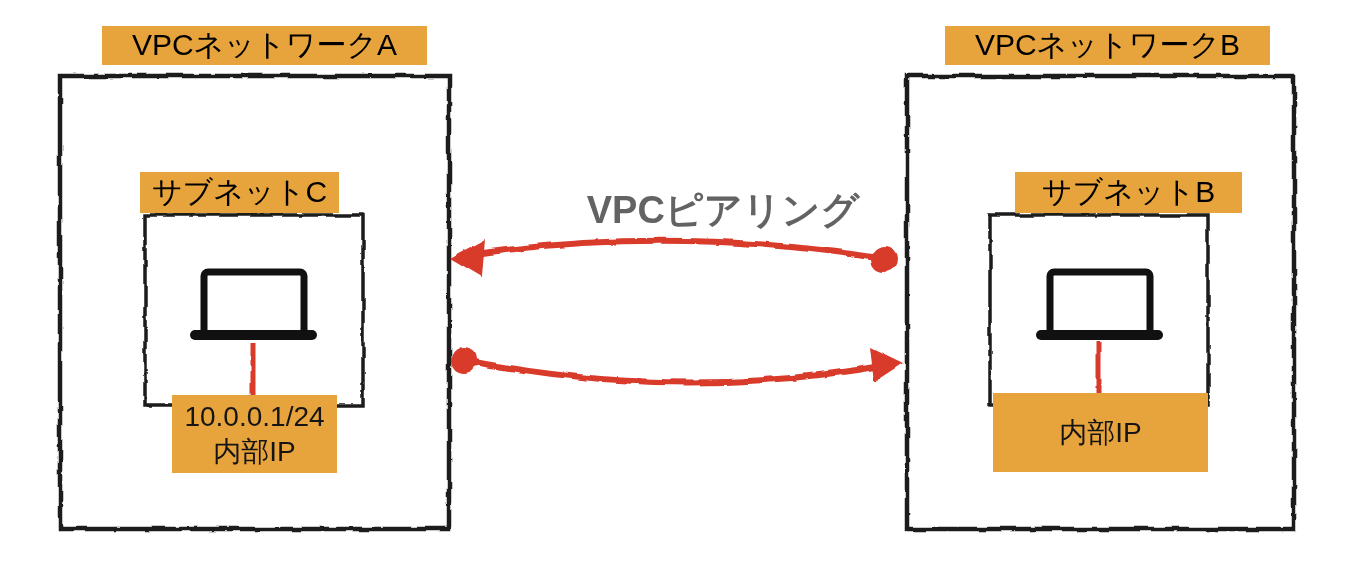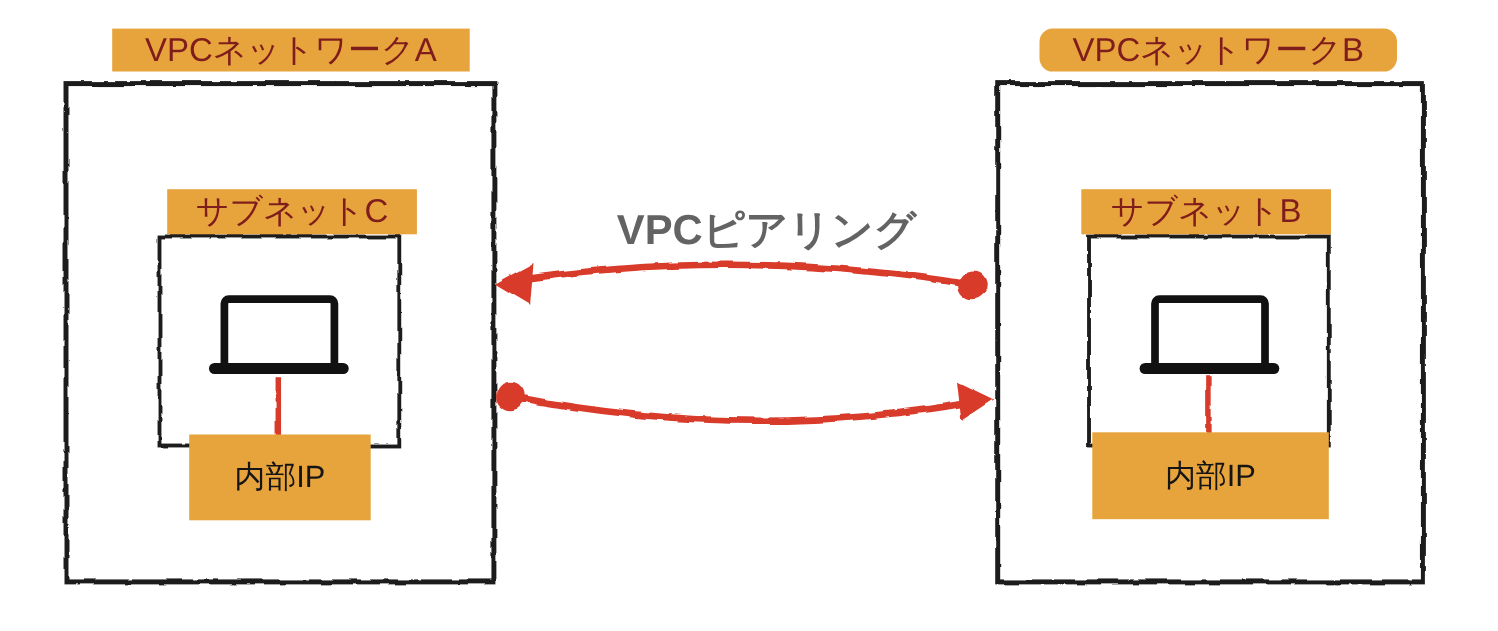--- a/index.html
+++ b/index.html
@@ -23,31 +23,31 @@
   svg.shapes {
     position: absolute;
     left: 0;
     top: 0;
     z-index: 1;
   }
   .hl {
     position: absolute;
     z-index: 2;
     background: #E8A43C;
-    color: #7f1d1d;
+    color: #000000;
     display: flex;
     align-items: center;
     justify-content: center;
     box-sizing: border-box;
     white-space: nowrap;
   }
   .vpc-a-label   { left: 102px; top: 26px;  width: 325px; height: 39px; font-size: 30px; }
-  .vpc-b-label   { left: 945px; top: 26px;  width: 325px; height: 39px; font-size: 30px; border-radius: 12px; }
-  .subnet-c-label{ left: 140px; top: 172px; width: 227px; height: 41px; font-size: 30px; margin-left: 12px; }
-  .subnet-b-label{ left: 983px; top: 172px; width: 227px; height: 41px; font-size: 30px; }
+  .vpc-b-label   { left: 945px; top: 26px;  width: 325px; height: 39px; font-size: 30px; }
+  .subnet-c-label{ left: 140px; top: 172px; width: 199px; height: 41px; font-size: 30px; }
+  .subnet-b-label{ left: 1015px; top: 172px; width: 227px; height: 41px; font-size: 30px; }
   .ip-label {
     position: absolute;
     z-index: 2;
     background: #E8A43C;
     color: #151515;
     display: flex;
     flex-direction: column;
     align-items: center;
     justify-content: center;
     box-sizing: border-box;
@@ -58,21 +58,21 @@
   .ip-cidr { font-size: 28px; line-height: 36px; }
   .ip-type { font-size: 28px; line-height: 34px; }
   .conn-text {
     position: absolute;
     z-index: 2;
     color: #636363;
     font-weight: 700;
     text-align: center;
     white-space: nowrap;
   }
-  .conn-top    { left: 537px; top: 189px; width: 320px; font-size: 38px; line-height: 42px; }
+  .conn-top    { left: 563px; top: 189px; width: 320px; font-size: 38px; line-height: 42px; }
   .conn-bottom { left: 600px; top: 282px; width: 160px; font-size: 35px; line-height: 42px; }
 </style>
 </head>
 <body>
 
 <div class="stage">
 
   <svg class="shapes" width="1362" height="574" viewBox="0 0 1362 574">
     <defs>
       <filter id="rough" x="-5%" y="-5%" width="110%" height="110%">
@@ -116,20 +116,21 @@
     </g>
   </svg>
 
   <div class="hl vpc-a-label">VPCネットワークA</div>
   <div class="hl vpc-b-label">VPCネットワークB</div>
 
   <div class="hl subnet-c-label">サブネットC</div>
   <div class="hl subnet-b-label">サブネットB</div>
 
   <div class="ip-label ip-a-label">
+    <span class="ip-cidr">10.0.0.1/24</span>
     <span class="ip-type">内部IP</span>
   </div>
   <div class="ip-label ip-b-label">
     <span class="ip-type">内部IP</span>
   </div>
 
   <div class="conn-text conn-top">VPCピアリング</div>
 
 </div>
 

